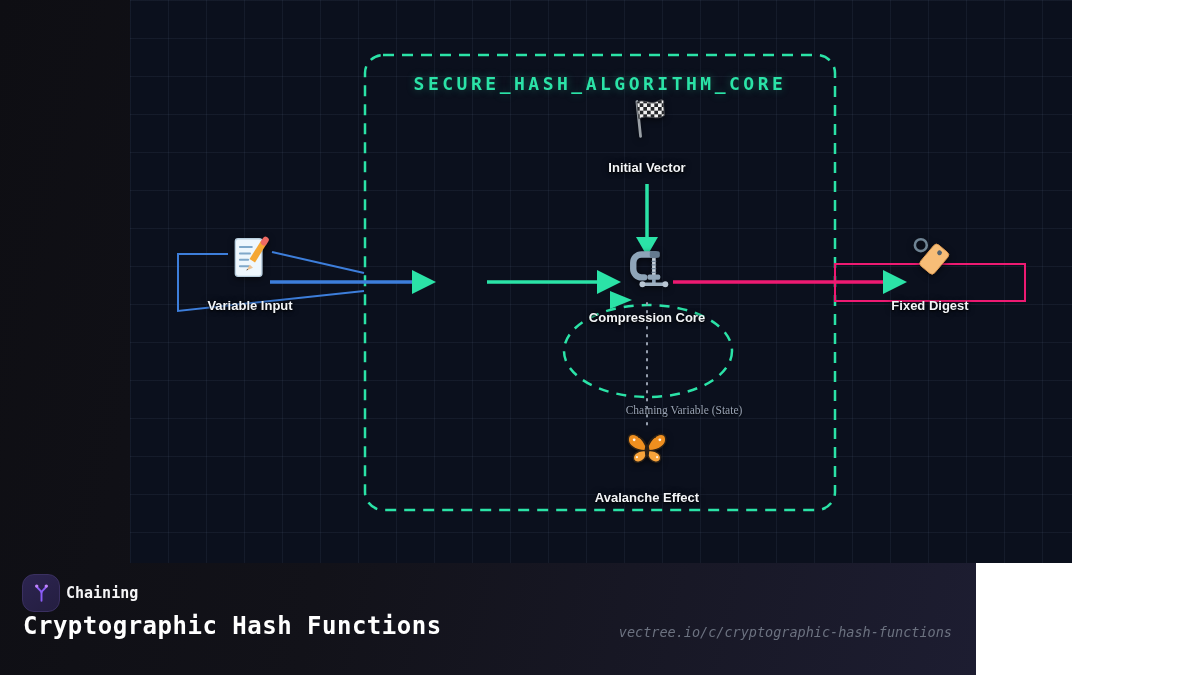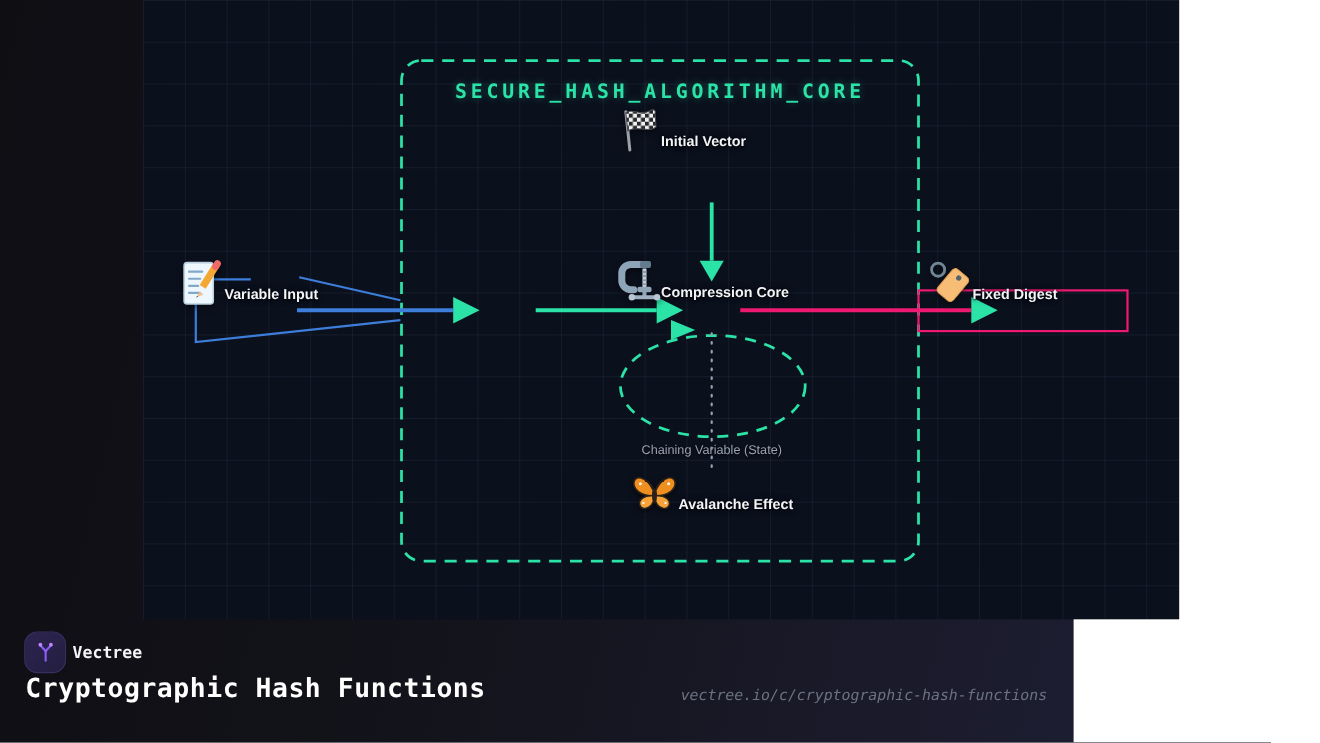--- a/index.html
+++ b/index.html
@@ -26,30 +26,30 @@
   .s-teal { stroke:var(--teal); } .f-teal { fill:var(--teal); }
   .s-blue { stroke:var(--blue); } .s-pink { stroke:var(--pink); }
 
   .core-title {
     position:absolute; left:365px; top:73px; width:470px; text-align:center;
     color:var(--teal); font-size:18px; font-weight:bold; letter-spacing:3.5px;
     font-family:"DejaVu Sans Mono", monospace;
     text-shadow:0 0 8px rgba(43,227,167,0.35);
   }
 
-  .node { position:absolute; width:180px; display:flex; align-items:center; }
+  .node { position:absolute; width:180px; display:flex; flex-direction:column; align-items:center; }
   .node .icon { width:44px; height:44px; filter:drop-shadow(0 2px 3px rgba(0,0,0,0.55)); }
   .node .label {
     margin-top:18px; font-family:"Liberation Sans", sans-serif; font-weight:bold;
     font-size:13px; color:#f2f4f7; white-space:nowrap;
     text-shadow:0 1px 2px rgba(0,0,0,0.95), 0 0 6px rgba(0,0,0,0.7);
   }
   .chain-label {
-    position:absolute; left:647px; top:404px; transform:translateX(-50%);
-    font-family:Liberation Sans, sans-serif; font-size:11.5px; color:#98a2b3;
+    position:absolute; left:684px; top:404px; transform:translateX(-50%);
+    font-family:Liberation Serif, serif; font-size:11.5px; color:#98a2b3;
     white-space:nowrap; text-shadow:0 1px 2px rgba(0,0,0,0.9);
   }
 
   
   .logo-badge {
     position:absolute; left:22px; top:574px; width:38px; height:38px; border-radius:12px;
     background:linear-gradient(145deg,#2c2450,#241e40); border:1px solid #3a3060;
     display:flex; align-items:center; justify-content:center;
   }
   .brand-name {
@@ -128,21 +128,21 @@
       </g>
       <line x1="39" y1="7" x2="26.5" y2="27" stroke="#f5a733" stroke-width="7"></line>
       <line x1="41" y1="4.2" x2="39.3" y2="6.9" stroke="#ee6a63" stroke-width="7" stroke-linecap="round"></line>
       <polygon points="23.8,31.3 20,37.5 27.3,34.6" fill="#edc393"></polygon>
       <polygon points="20.9,36 20,37.5 21.9,36.8" fill="#333333"></polygon>
     </svg>
     <div class="label">Variable Input</div>
   </div>
 
 
-  <div class="node" style="left:557px; top:234px;">
+  <div class="node" style="left:557px; top:248px;">
     <svg class="icon" viewBox="0 0 48 48">
       <path d="M33 7 H18 a9 9 0 0 0 -9 9 v7 a9 9 0 0 0 9 9 h3" fill="none" stroke="#8ea4b8" stroke-width="7" stroke-linecap="round"></path>
       <rect x="27" y="3.5" width="11" height="7" rx="2" fill="#647a8f"></rect>
       <line x1="31.5" y1="11" x2="31.5" y2="30" stroke="#c2cdd8" stroke-width="4"></line>
       <path d="M29 14.5 h5 M29 18.5 h5 M29 22.5 h5 M29 26.5 h5" stroke="#75879a" stroke-width="1.4"></path>
       <rect x="24.5" y="29" width="14" height="5.5" rx="2" fill="#91a5b8"></rect>
       <line x1="31.5" y1="34" x2="31.5" y2="39" stroke="#8ea4b8" stroke-width="4"></line>
       <line x1="19" y1="39.5" x2="44" y2="39.5" stroke="#9fb1c2" stroke-width="4" stroke-linecap="round"></line>
       <circle cx="19" cy="39.5" r="3.2" fill="#b9c6d3"></circle>
         <circle cx="44" cy="39.5" r="3.2" fill="#b9c6d3"></circle>
@@ -181,17 +181,17 @@
 
   <div class="chain-label">Chaining Variable (State)</div>
 
   <div class="logo-badge">
     <svg viewBox="0 0 24 24" width="23" height="23">
       <path d="M12 19.5 V12 M12 12 C12 8 8.5 8.2 7 4.5 M12 12 C12 8 15.5 8.2 17 4.5" stroke="#8b5cf6" stroke-width="2" fill="none" stroke-linecap="round"></path>
       <circle cx="7" cy="4.3" r="1.8" fill="#c084fc"></circle>
       <circle cx="17" cy="4.3" r="1.8" fill="#c084fc"></circle>
     </svg>
   </div>
-  <div class="brand-name">Vectree</div>
+  <div class="brand-name">Chaining</div>
   <h1 class="page-title">Cryptographic Hash Functions</h1>
   <div class="footer-url">vectree.io/c/cryptographic-hash-functions</div>
 
 </div>
 
 </body></html>

